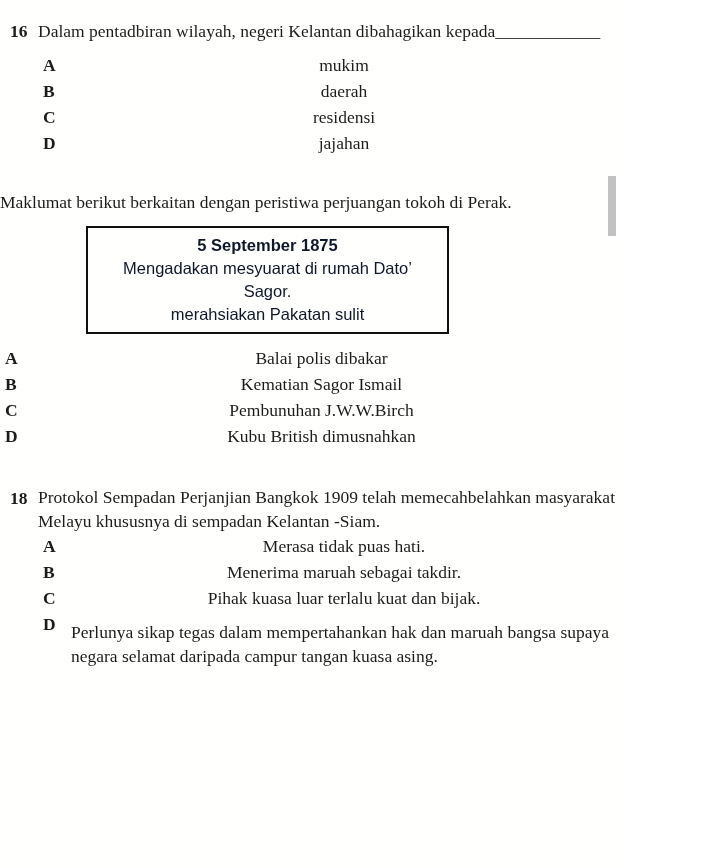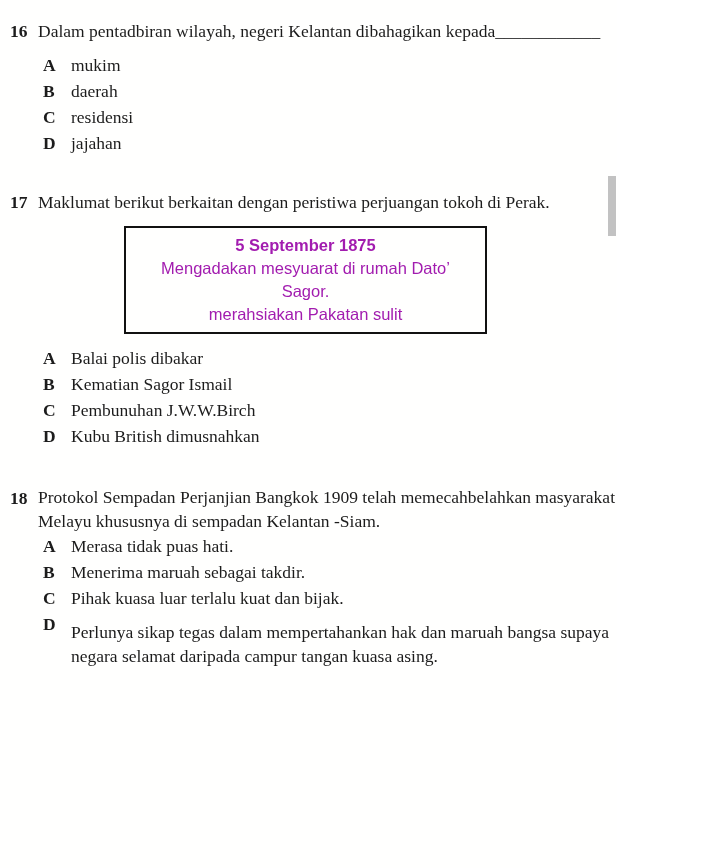--- a/index.html
+++ b/index.html
@@ -26,33 +26,33 @@
   .qtext { line-height:26px; }
   .qtext.wrap2 { line-height:24px; text-align:justify; padding-right:2px; }
   .opts { margin-top:8px; }
   .opt { display:flex; line-height:26px; }
   .opt-letter {
     flex:0 0 33px;
     padding-left:5px;
     box-sizing:border-box;
     font-weight:700;
   }
-  .opt-text { flex:1; }
+  .opt-text { flex:1;text-align:center; }
   .opt-text.justified { text-align:justify; padding-right:8px; line-height:24px; margin-top:9px; }
   .info-box {
     box-sizing:border-box;
     width:363px;
     margin:11px 0 11px 86px;
     border:2px solid #111111;
     padding:6px 10px;
     font-family:"Liberation Sans","DejaVu Sans",sans-serif;
     font-size:16.5px;
     line-height:23px;
     text-align:center;
-    color:#a21caf;
+    color:#0f172a;
   }
   .info-box .box-title { font-weight:700; }
   .prompt { line-height:26px; margin-bottom:10px; }
   .prompt.gap-top { margin-top:19px; }
   .q17-block { margin-top:33px; }
   .q18-block { margin-top:36px; }
   .scroll-thumb {
     position:absolute;
     top:176px; right:1px;
     width:8px; height:60px;
@@ -83,21 +83,20 @@
         </div>
         <div class="opt">
           <div class="opt-letter">D</div>
           <div class="opt-text">jajahan</div>
         </div>
       </div>
     </div>
   </div>
 
   <div class="question q17-block">
-    <div class="qnum">17</div>
     <div class="qbody">
       <div class="qtext">Maklumat berikut berkaitan dengan peristiwa perjuangan tokoh di Perak.</div>
       <div class="info-box">
         <div class="box-title">5 September 1875</div>
         <div>Mengadakan mesyuarat di rumah Dato’ Sagor.</div>
         <div>merahsiakan Pakatan sulit</div>
       </div>
       <div class="opts" style="margin-top:0;">
         <div class="opt">
           <div class="opt-letter">A</div>

